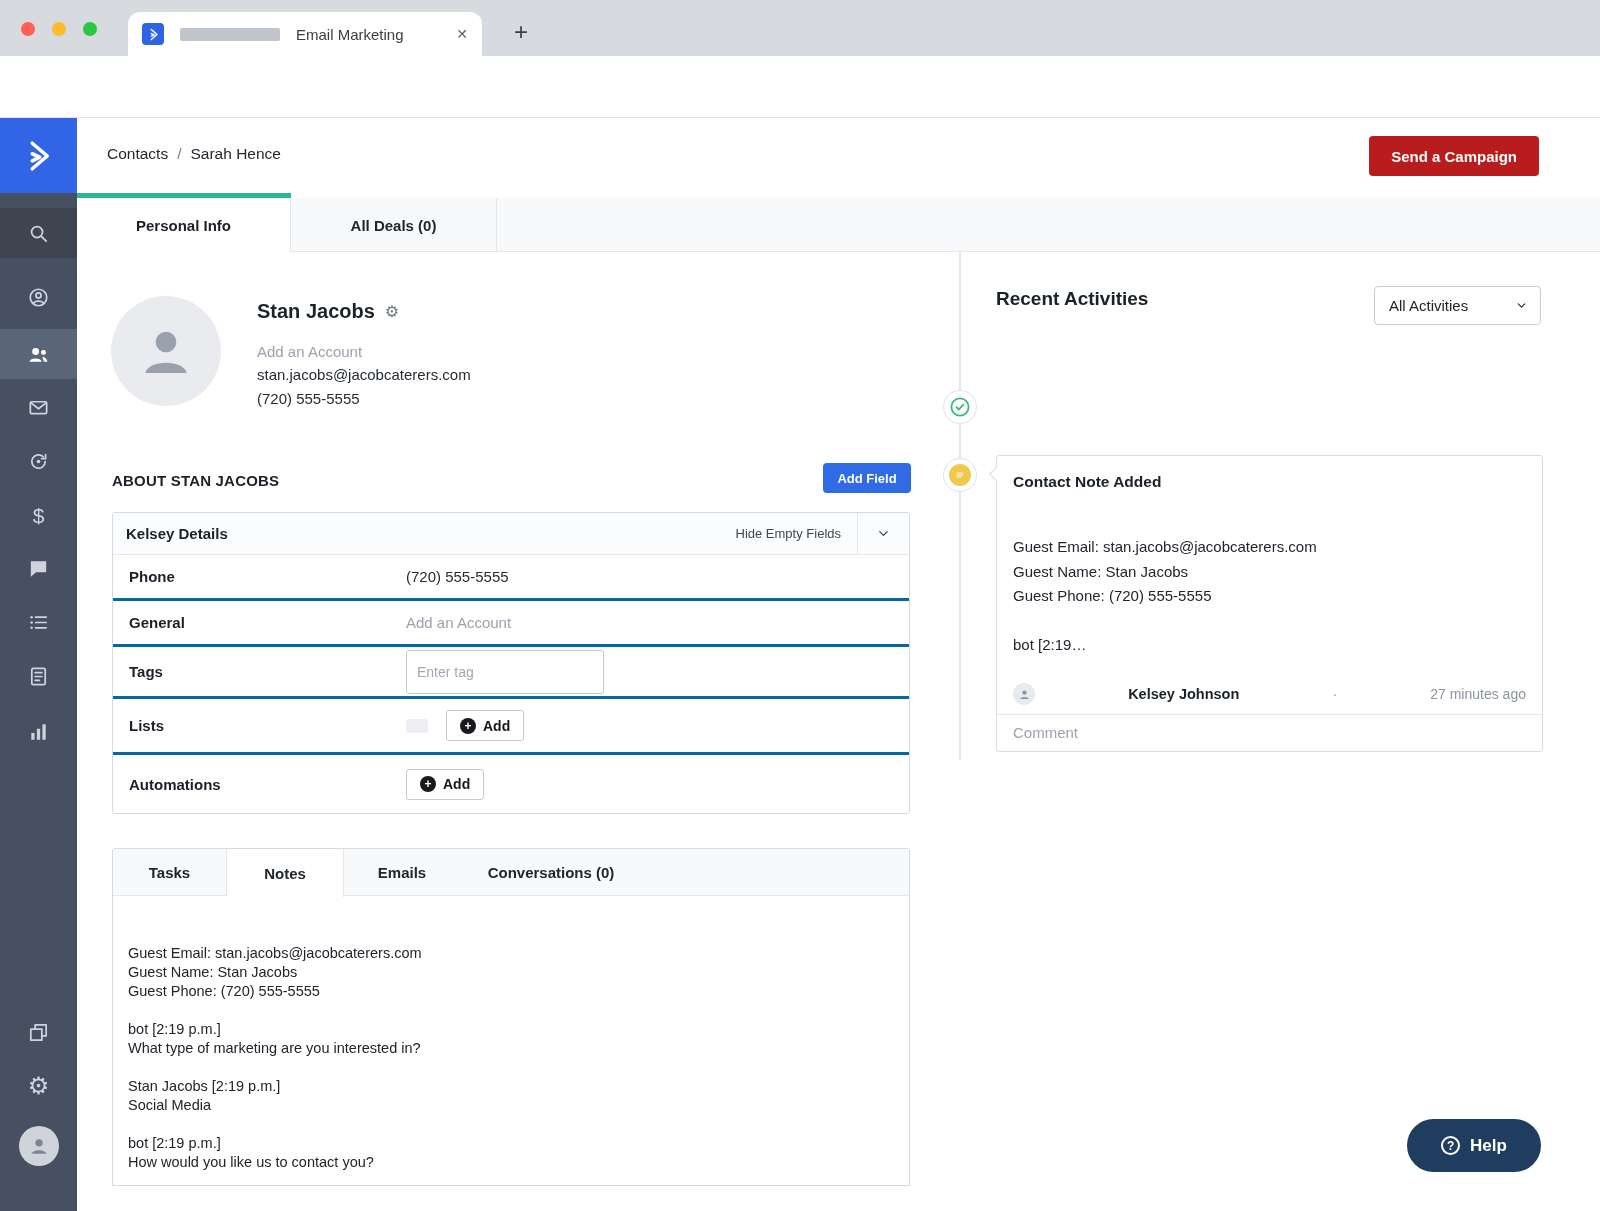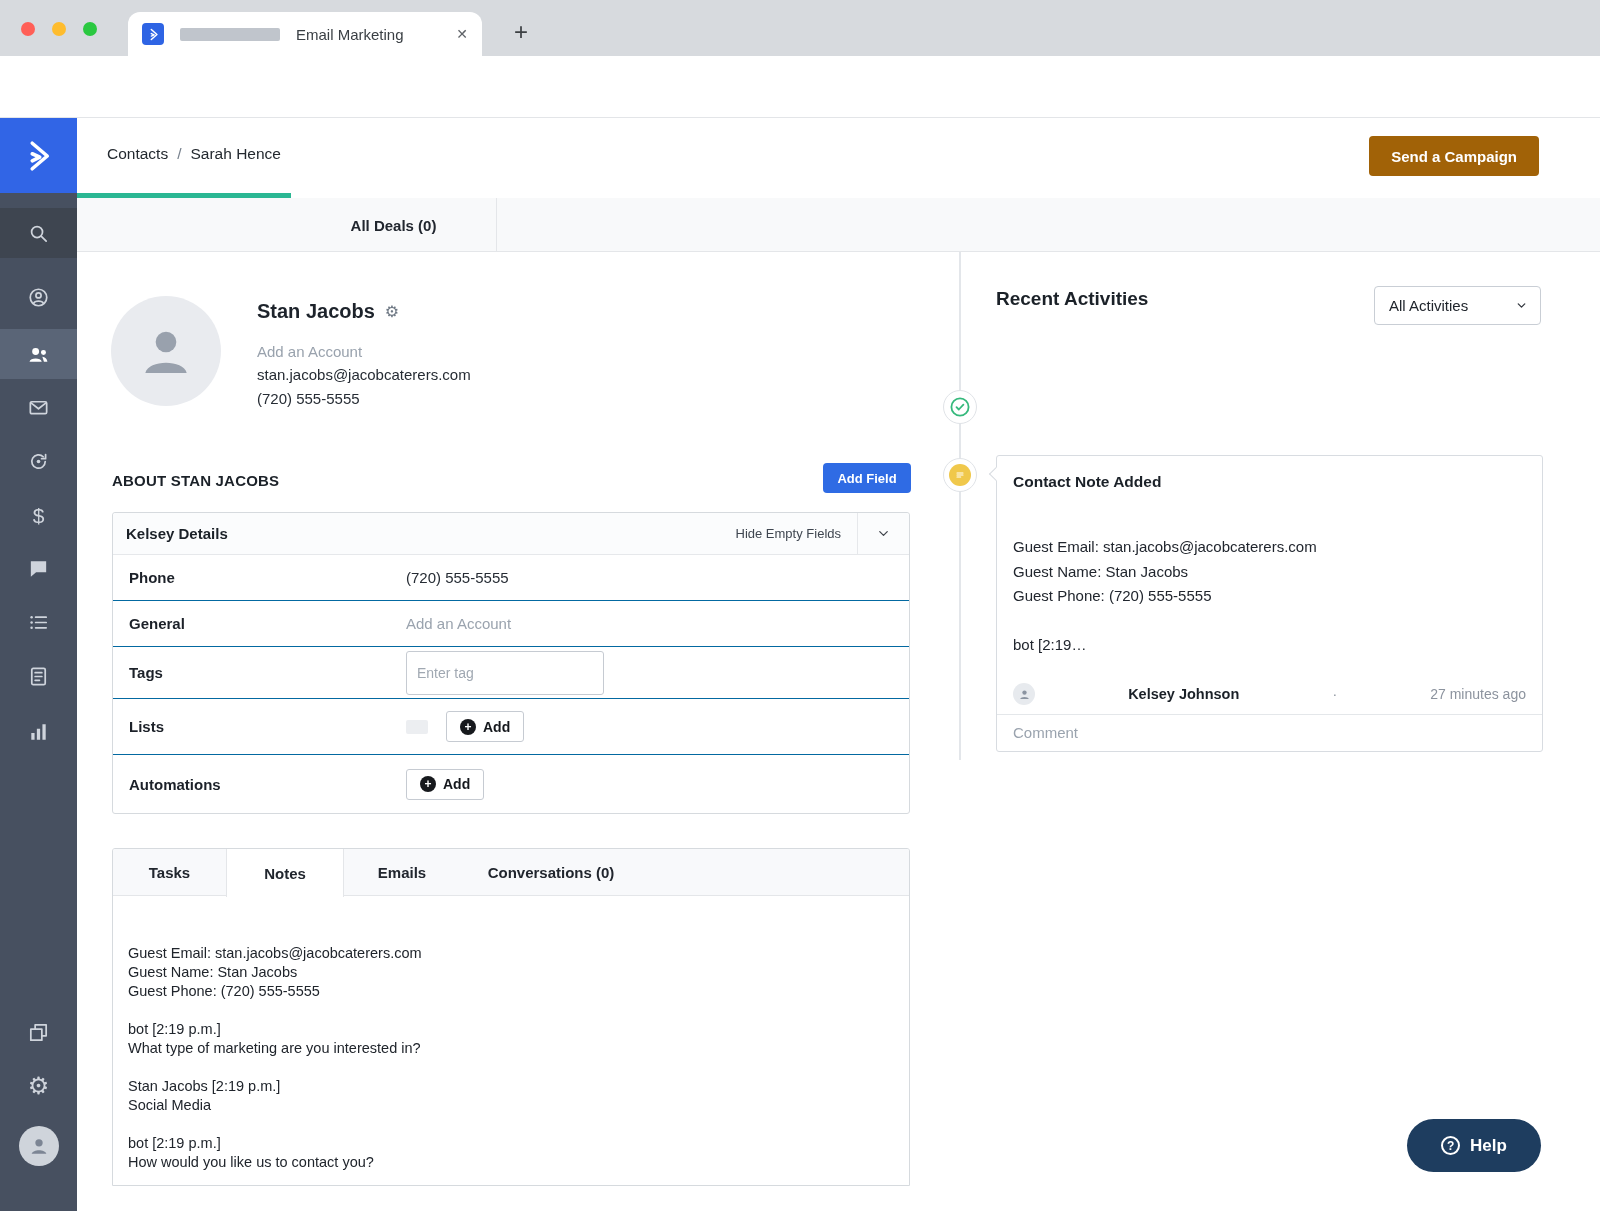--- a/index.html
+++ b/index.html
@@ -28,21 +28,21 @@
   .urltext { font-size:17px; color:#26282c; white-space:nowrap; letter-spacing:.1px; }
   .avatar-k { position:absolute; left:1470px; top:73px; width:28px; height:28px; border-radius:50%; background:#4a67c8; color:#fff; font-size:14px; font-weight:700; text-align:center; line-height:28px; }
   .kebab { position:absolute; left:1524px; top:72px; font-size:20px; color:#5f6368; width:24px; text-align:center; line-height:30px; }
 
   
   .logo { position:absolute; left:0; top:118px; width:77px; height:75px; background:#3165e6; display:flex; align-items:center; justify-content:center; }
   .logo svg{ width:36px; height:36px; }
   .appheader { position:absolute; left:77px; top:118px; right:0; height:75px; background:#fff; }
   .crumbs { position:absolute; left:30px; top:27px; font-size:15.5px; color:#23292f; display:flex; gap:9px; align-items:center; }
   .crumb-sep{ color:#77818d; }
-  .btn-campaign { position:absolute; right:61px; top:18px; height:40px; padding:0 22px; background:#a16207; border:none; border-radius:4px; color:#fff; font-size:15px; font-weight:700; font-family:inherit; }
+  .btn-campaign { position:absolute; right:61px; top:18px; height:40px; padding:0 22px; background:#b91c1c; border:none; border-radius:4px; color:#fff; font-size:15px; font-weight:700; font-family:inherit; }
 
   .green-ind { position:absolute; left:77px; top:193px; width:214px; height:5px; background:#2ab793; z-index:3; }
   .toptabs { position:absolute; left:77px; top:198px; right:0; height:54px; background:#f8f9fa; border-bottom:1px solid #e4e6e9; }
   .toptab { position:absolute; top:0; height:54px; display:flex; align-items:center; justify-content:center; font-size:15px; font-weight:600; color:#21262e; border-right:1px solid #e4e6e9; }
   .toptab.active { left:0; width:214px; height:55px; background:#fff; font-weight:700; color:#1b2128; z-index:2; }
   .toptab.deals { left:214px; width:206px; }
 
   
   .sidebar { position:absolute; left:0; top:193px; width:77px; height:1018px; background:#475060; }
   .sitem { position:absolute; left:0; width:77px; height:50px; display:flex; align-items:center; justify-content:center; color:#cfd4dc; }
@@ -65,21 +65,21 @@
   .about-title { position:absolute; left:112px; top:472px; font-size:15px; font-weight:700; color:#1b2128; letter-spacing:.2px; }
   .btn-addfield { position:absolute; left:823px; top:463px; width:88px; height:30px; background:#2f6be4; border:none; border-radius:4px; color:#fff; font-size:13px; font-weight:700; font-family:inherit; }
 
   
   .gcard { position:absolute; left:112px; top:512px; width:798px; border:1px solid #d6dade; border-radius:3px; background:#fff; }
   .gcard-head { height:42px; display:flex; align-items:center; background:#fbfcfd; border-bottom:1px solid #e6e8eb; border-radius:3px 3px 0 0; }
   .gcard-title { font-size:15px; font-weight:700; color:#1b2128; padding-left:13px; flex:1; }
   .hide-empty { font-size:13px; color:#3f4650; padding-right:16px; }
   .gcard-chevron { width:52px; height:42px; border-left:1px solid #e6e8eb; display:flex; align-items:center; justify-content:center; }
   .gcard-chevron svg{ width:15px; height:15px; }
-  .grow { display:flex; align-items:center; min-height:46px; border-bottom:1px solid #0369a1; padding-left:16px; }
+  .grow { display:flex; align-items:center; min-height:46px; border-bottom:3px solid #0369a1; padding-left:16px; }
   .grow:last-child { border-bottom:none; }
   .grow .lab { width:277px; font-size:15px; font-weight:700; color:#1c2129; flex:none; }
   .val { font-size:15px; color:#262c34; }
   .val.ghost { color:#9aa3ae; }
   .tag-input { width:198px; height:44px; border:1px solid #c6cbd2; border-radius:3px; font-size:14px; font-family:inherit; padding:0 10px; color:#262c34; }
   .tag-input::placeholder { color:#a0a8b2; }
   .row-tags { min-height:52px; }
   .row-lists { min-height:56px; }
   .row-autom { min-height:58px; }
   .list-stub { width:22px; height:14px; background:#eceef1; border-radius:2px; margin-right:18px; }
@@ -218,20 +218,21 @@
     <div class="crumbs">
       <span>Contacts</span>
       <span class="crumb-sep">/</span>
       <span>Sarah Hence</span>
     </div>
     <button class="btn-campaign">Send a Campaign</button>
   </div>
 
   <div class="green-ind"></div>
   <div class="toptabs">
+    <div class="toptab active">Personal Info</div>
     <div class="toptab deals">All Deals (0)</div>
   </div>
 
   <div class="sidebar">
     <div class="sitem search-bg" style="top:15px;">
       <svg viewBox="0 0 24 24">
           <circle cx="10.5" cy="10.5" r="5.7"></circle>
           <path d="M15 15l5 5"></path>
         </svg>
     </div>

